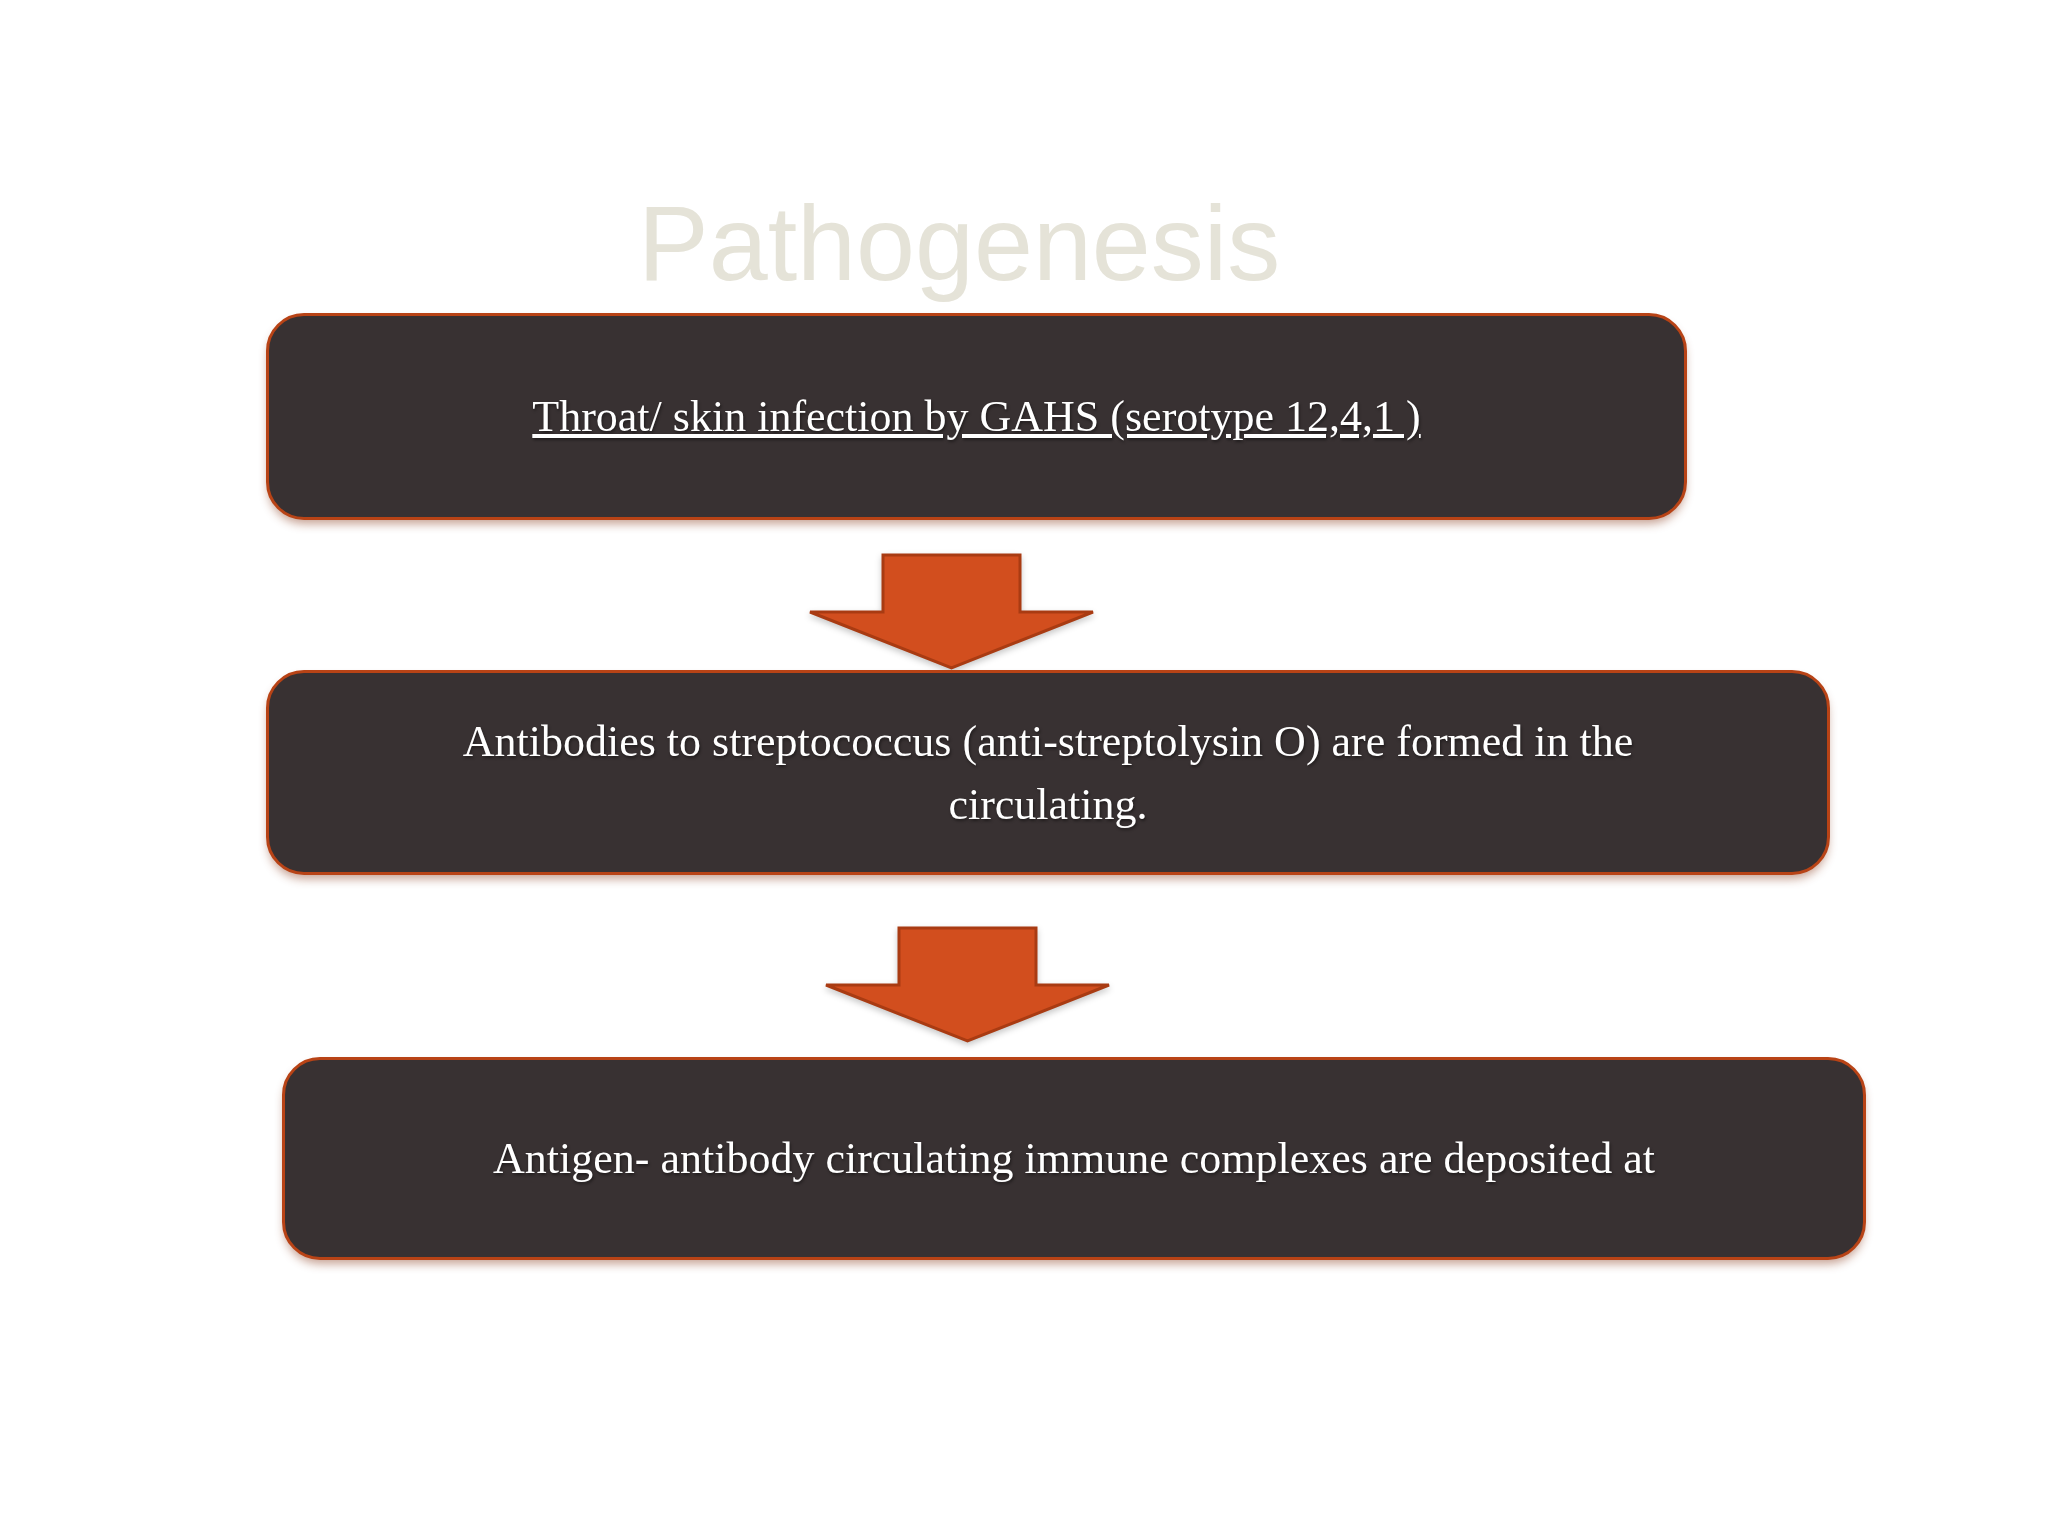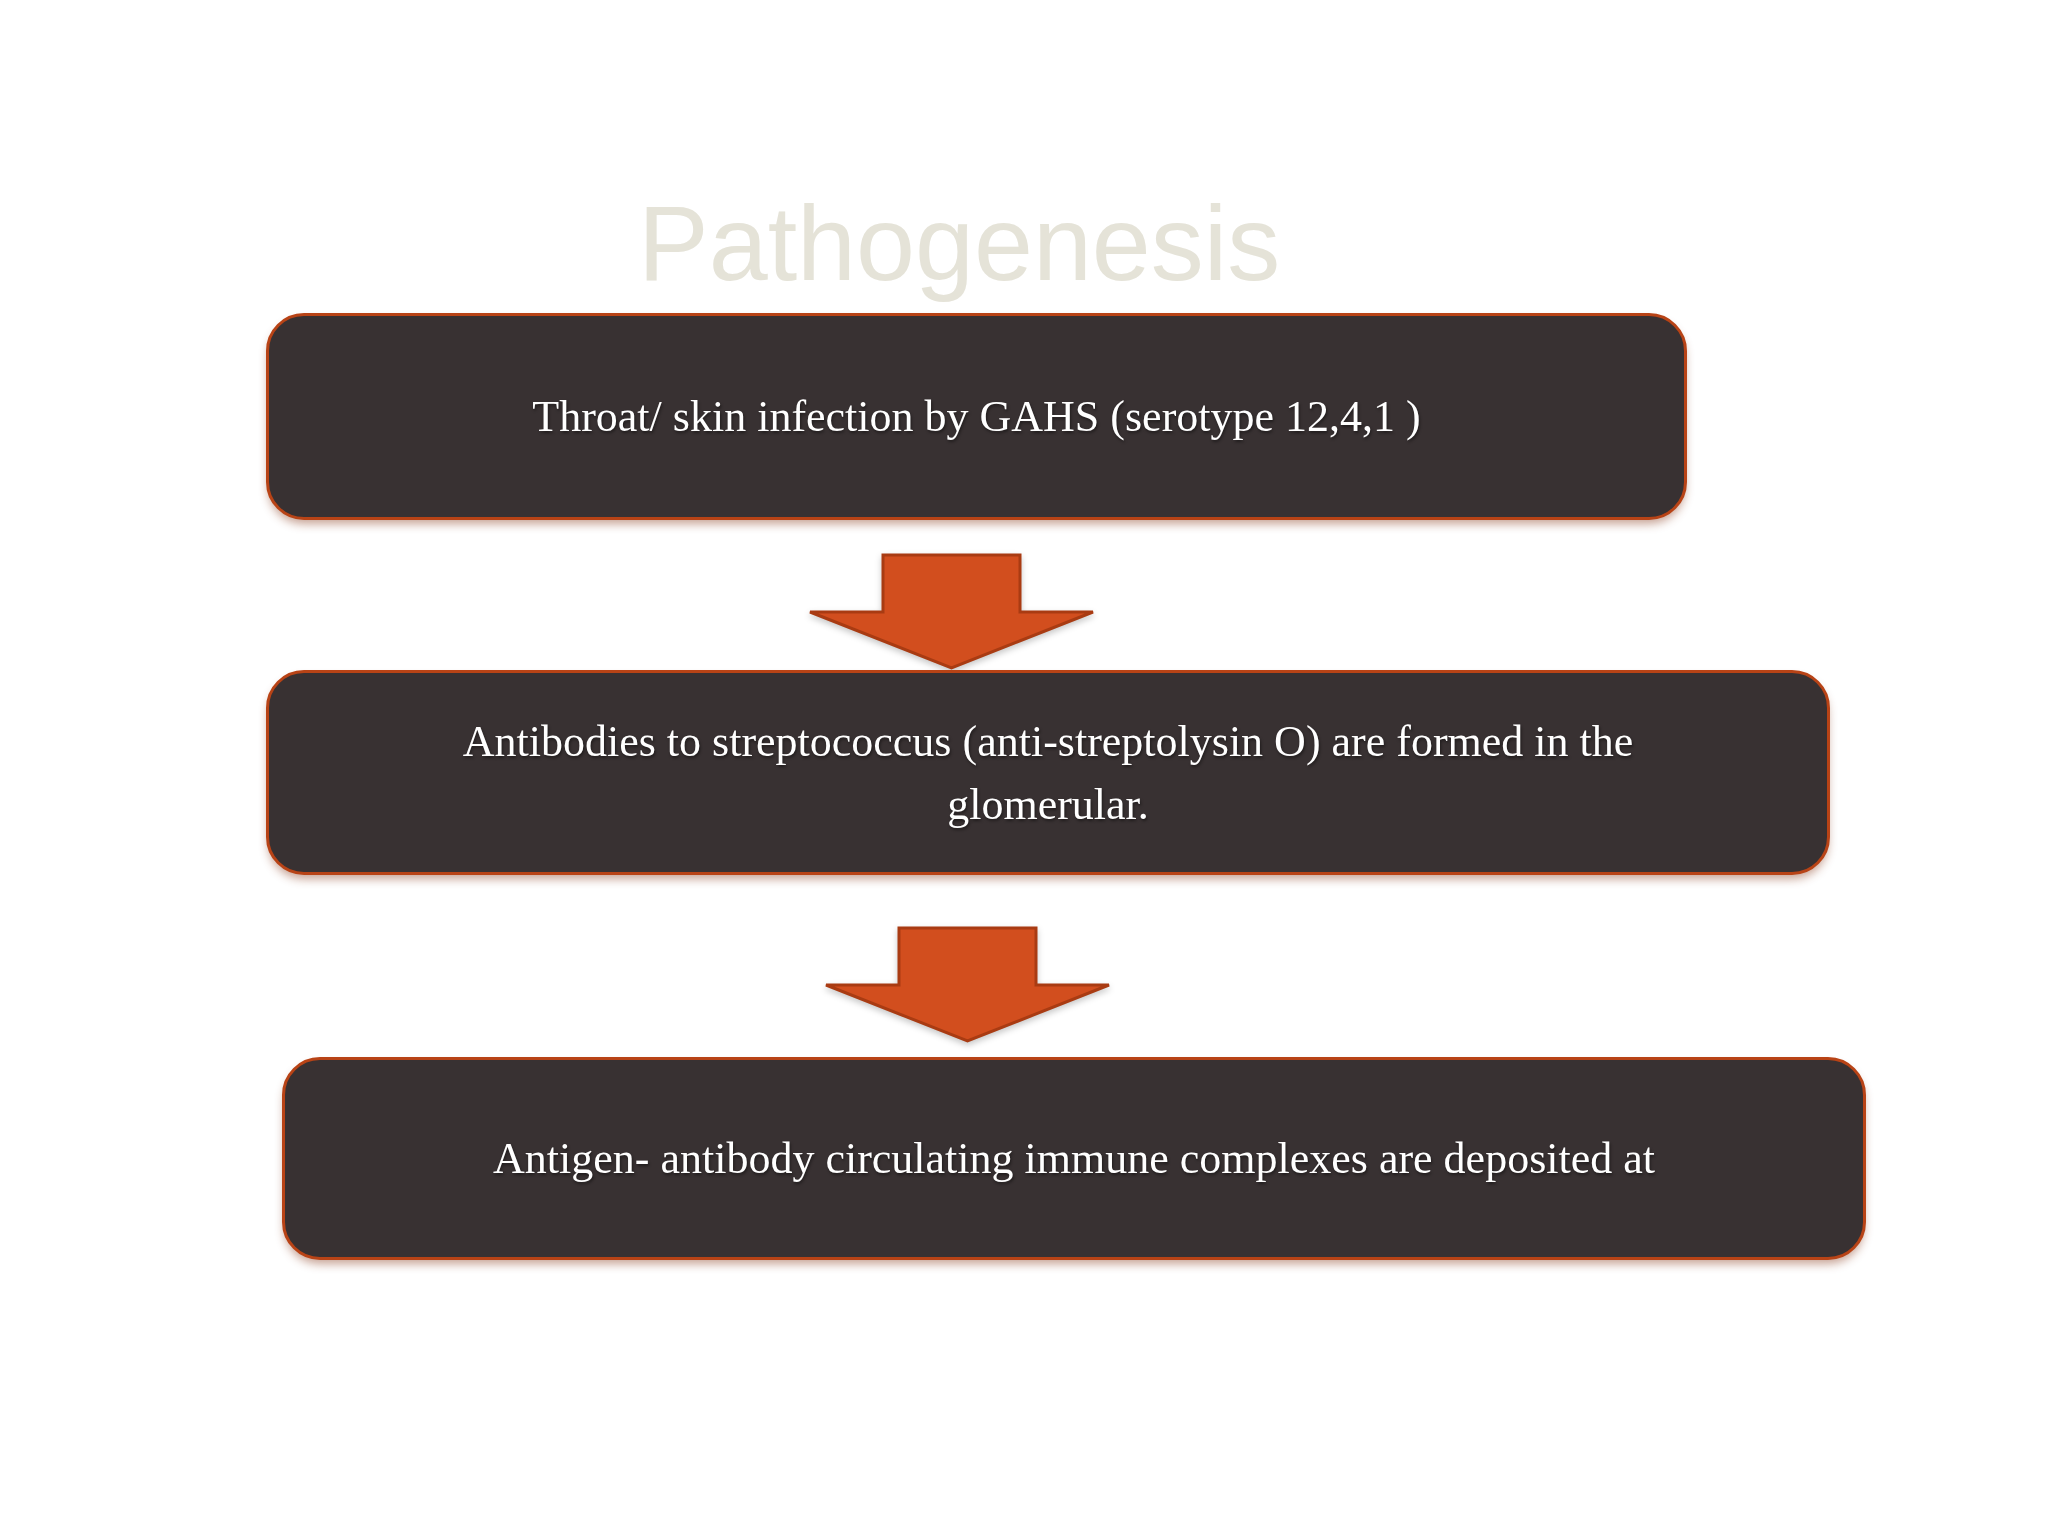--- a/index.html
+++ b/index.html
@@ -40,21 +40,21 @@
     align-items:center;justify-content:center;
     color:var(--box-text);
     font-size:44px;line-height:63px;
     text-align:center;
     padding:0 34px;
   }
   .box-line{
     white-space:pre-wrap;
     text-shadow:1px 2px 3px rgba(0,0,0,0.45);
   }
-  #box-1{left:266px;top:313px;width:1421px;height:207px;}
+  #box-1{left:266px;top:313px;width:1421px;height:207px;text-decoration:underline;}
   #box-2{left:266px;top:670px;width:1564px;height:205px;}
   #box-3{left:282px;top:1057px;width:1584px;height:203px;}
   .down-arrow{
     position:absolute;
     filter:drop-shadow(0 3px 3px rgba(0,0,0,0.22));
   }
   #arrow-1{left:808px;top:553px;}
   #arrow-2{left:824px;top:926px;}
 </style>
 </head>
@@ -67,21 +67,21 @@
   <div class="flow-box" id="box-1">
     <div class="box-line">Throat/ skin infection by GAHS (serotype 12,4,1 )</div>
   </div>
 
   <svg class="down-arrow" id="arrow-1" width="287" height="117" viewBox="0 0 287 117">
     <polygon points="75,2 212,2 212,59 285,59 143.5,115 2,59 75,59" fill="var(--arrow-fill)" stroke="var(--arrow-border)" stroke-width="3"></polygon>
   </svg>
 
   <div class="flow-box" id="box-2">
     <div class="box-line">Antibodies to streptococcus (anti-streptolysin O) are formed in the</div>
-    <div class="box-line">glomerular.</div>
+    <div class="box-line">circulating.</div>
   </div>
 
   <svg class="down-arrow" id="arrow-2" width="287" height="117" viewBox="0 0 287 117">
     <polygon points="75,2 212,2 212,59 285,59 143.5,115 2,59 75,59" fill="var(--arrow-fill)" stroke="var(--arrow-border)" stroke-width="3"></polygon>
   </svg>
 
   <div class="flow-box" id="box-3">
     <div class="box-line">Antigen- antibody circulating immune complexes are deposited at</div>
   </div>
 

